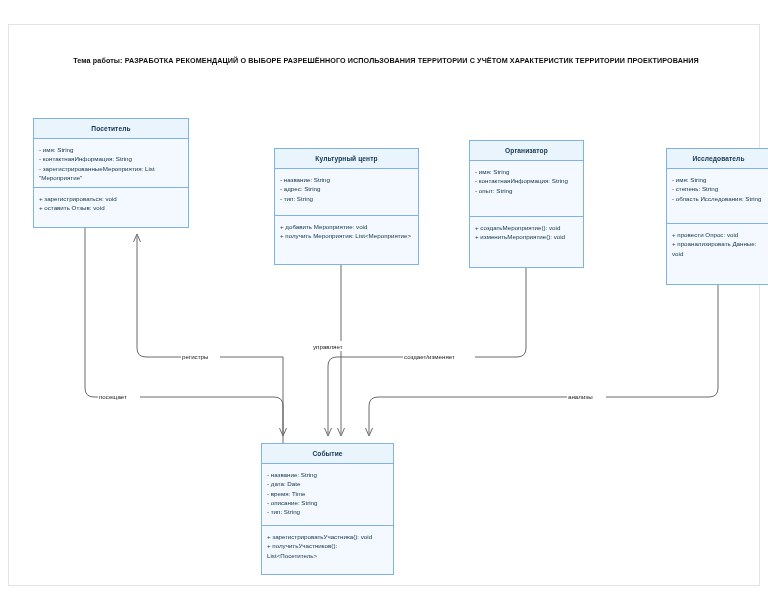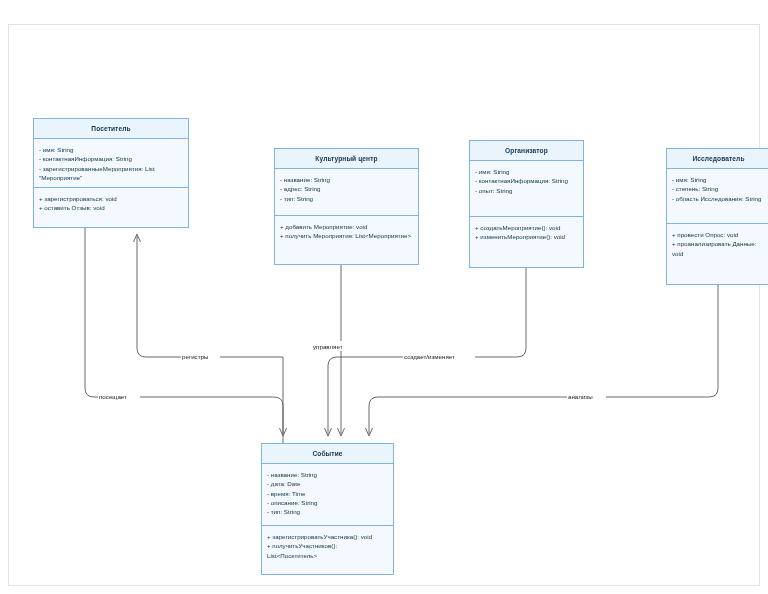--- a/index.html
+++ b/index.html
@@ -99,20 +99,21 @@
     fill: #ffffff;
   }
 </style>
 </head>
 <body>
 
 <div id="page">
 
   <div id="page-frame"></div>
 
+  <div id="diagram-title">Тема работы: РАЗРАБОТКА РЕКОМЕНДАЦИЙ О ВЫБОРЕ РАЗРЕШЁННОГО ИСПОЛЬЗОВАНИЯ ТЕРРИТОРИИ С УЧЁТОМ ХАРАКТЕРИСТИК ТЕРРИТОРИИ ПРОЕКТИРОВАНИЯ</div>
 
   <svg id="connectors" viewBox="0 0 768 594" xmlns="http://www.w3.org/2000/svg">
 
     <g>
       <path class="conn-line" d="M 283 443 L 283 357 L 146 357 Q 137 357 137 348 L 137 236"></path>
       <path class="conn-head" d="M 133.5 242 L 137 234 L 140.5 242"></path>
     </g>
 
     <g>
       <path class="conn-line" d="M 85 228 L 85 388 Q 85 397 94 397 L 274 397 Q 283 397 283 406 L 283 434"></path>

